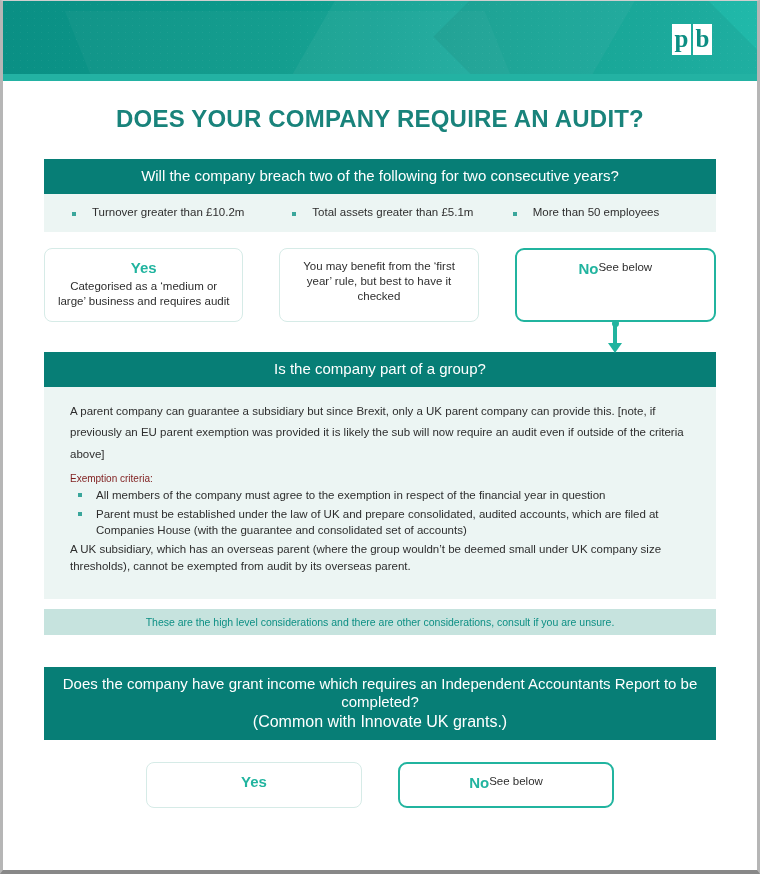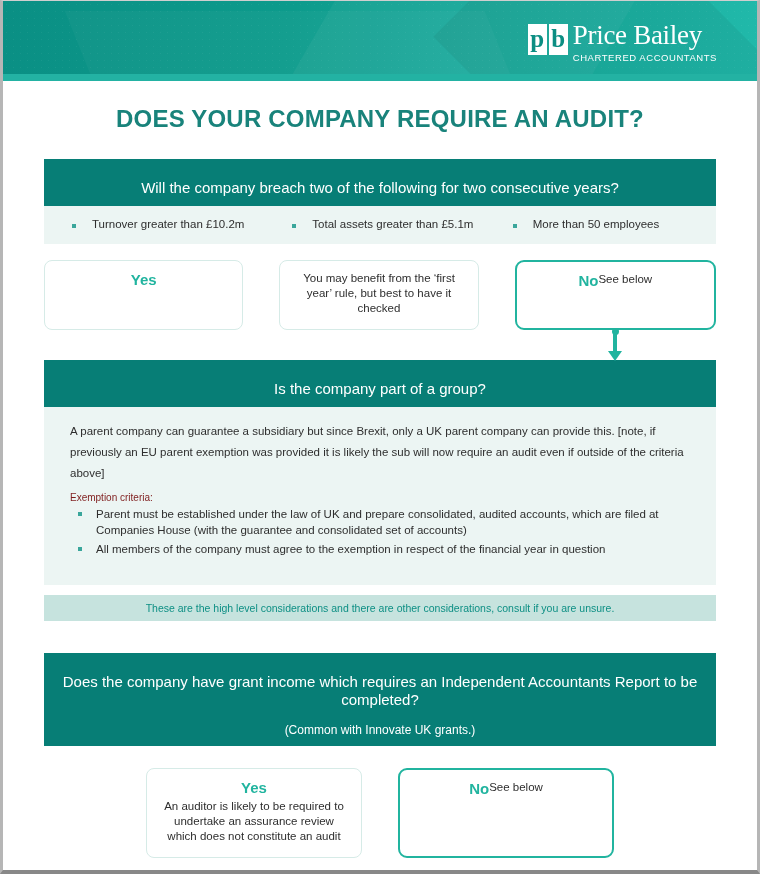--- a/index.html
+++ b/index.html
@@ -124,27 +124,27 @@
 
   
   .section {
     margin: 0 41px;
   }
   .sec-head {
     background: #077e76;
     color: #ffffff;
     text-align: center;
     font-size: 15px;
-    padding: 20px 14px 9px 14px;
+    padding: 8px 14px 9px 14px;
     line-height: 1.2;
   }
   .sec-head .sub {
     display: block;
-    font-size: 12px;
-    margin-top: 14px;
+    font-size: 16px;
+    margin-top: 1px;
   }
   .sec-body {
     background: #ecf5f3;
     padding: 12px 22px 14px 22px;
   }
 
   
   .criteria-row {
     display: flex;
     gap: 33px;
@@ -287,24 +287,20 @@
     <div class="shape shape-c"></div>
     <div class="shape shape-a"></div>
     <div class="shape shape-b"></div>
     <div class="shape shape-d"></div>
 
     <div class="logo">
       <div class="logo-mark">
         <div class="logo-box">p</div>
         <div class="logo-box">b</div>
       </div>
-      <div class="logo-words">
-        <div class="logo-name">Price Bailey</div>
-        <div class="logo-sub">CHARTERED ACCOUNTANTS</div>
-      </div>
     </div>
 
     <div class="banner-stripe"></div>
   </div>
 
   <h1 class="main-title">DOES YOUR COMPANY REQUIRE AN AUDIT?</h1>
 
   <div class="spacer-26"></div>
 
   <div class="section">
@@ -323,20 +319,21 @@
           <span class="bullet"></span>
           <span>More than 50 employees</span>
         </div>
       </div>
     </div>
   </div>
 
   <div class="answers">
     <div class="answer">
       <div class="a-title">Yes</div>
+      <div class="a-desc">Categorised as a ‘medium or large’ business and requires audit</div>
     </div>
     <div class="answer">
       <div class="a-desc">You may benefit from the ‘first year’ rule, but best to have it checked</div>
     </div>
     <div class="answer highlight">
       <div class="a-title">No</div>
       <div class="a-desc">See below</div>
     </div>
   </div>
 
@@ -349,46 +346,46 @@
   </div>
 
   <div class="section">
     <div class="sec-head">Is the company part of a group?</div>
     <div class="sec-body" style="padding:14px 26px 16px 26px;">
       <p class="para">A parent company can guarantee a subsidiary but since Brexit, only a UK parent company can provide this. [note, if previously an EU parent exemption was provided it is likely the sub will now require an audit even if outside of the criteria above]</p>
       <div class="exemption-title">Exemption criteria:</div>
       <div class="crit-list">
         <div class="crit-item">
           <span class="bullet"></span>
+          <span>All members of the company must agree to the exemption in respect of the financial year in question</span>
+        </div>
+        <div class="crit-item">
+          <span class="bullet"></span>
           <span>Parent must be established under the law of UK and prepare consolidated, audited accounts, which are filed at Companies House (with the guarantee and consolidated set of accounts)</span>
         </div>
-        <div class="crit-item">
-          <span class="bullet"></span>
-          <span>All members of the company must agree to the exemption in respect of the financial year in question</span>
-        </div>
       </div>
+      <p class="para tight">A UK subsidiary, which has an overseas parent (where the group wouldn’t be deemed small under UK company size thresholds), cannot be exempted from audit by its overseas parent.</p>
       <div style="height:8px;"></div>
     </div>
     <div class="note-bar">These are the high level considerations and there are other considerations, consult if you are unsure.</div>
   </div>
 
   <div class="spacer-20"></div>
   <div class="spacer-12"></div>
 
   <div class="section">
     <div class="sec-head">
       <span>Does the company have grant income which requires an Independent Accountants Report to be completed?</span>
       <span class="sub">(Common with Innovate UK grants.)</span>
     </div>
   </div>
 
   <div class="answers centered">
     <div class="answer">
       <div class="a-title">Yes</div>
-      <div class="a-desc">An auditor is likely to be required to undertake an assurance review which does not constitute an audit</div>
     </div>
     <div class="answer highlight">
       <div class="a-title">No</div>
       <div class="a-desc">See below</div>
     </div>
   </div>
 
 </div>
 
 </body></html>

